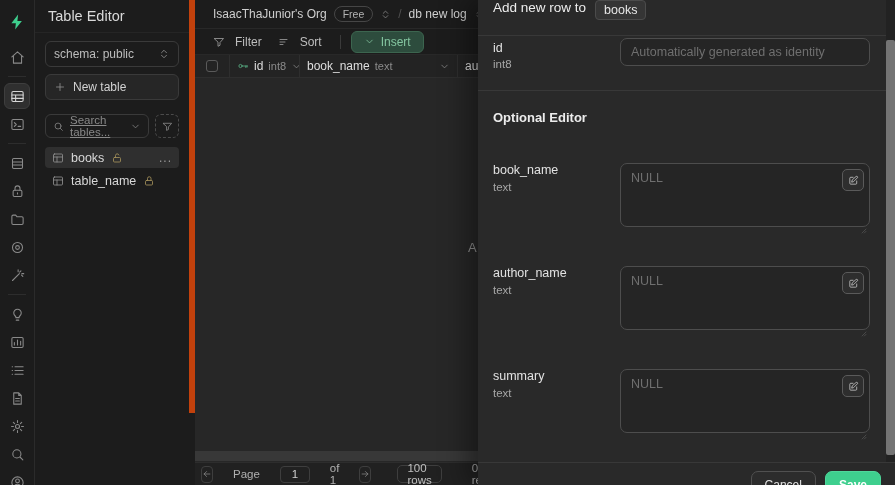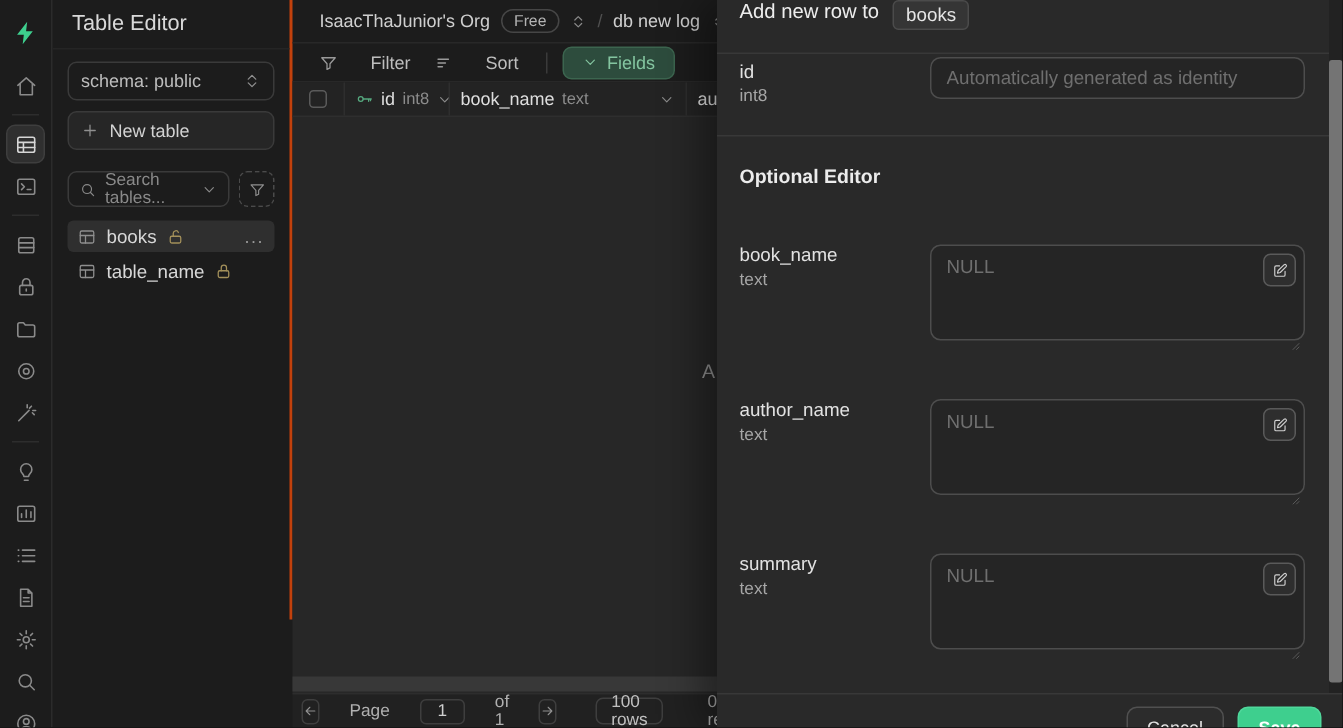--- a/index.html
+++ b/index.html
@@ -17,34 +17,34 @@
   .ric { width:26px; height:26px; display:flex; align-items:center; justify-content:center;
          color:#8a8a8a; border-radius:6px; margin:1px 0; flex:none; }
   .ric svg { width:15px; height:15px; }
   .ric.active { background:#2f2f2f; border:1px solid #3e3e3e; color:#d6d6d6; }
   .rail-logo { width:26px; height:26px; display:flex; align-items:center; justify-content:center; margin-bottom:8px; flex:none; }
   .rail-div { width:18px; height:1px; background:#2d2d2d; margin:5px 0; flex:none; }
   .rail-spacer { flex:1; }
 
   
   .sidebar { position:absolute; left:35px; top:0; width:160px; height:413px;
-             border-right:2px solid #c2410c; }
+             border-right:6px solid #c2410c; }
   .sb-title { height:33px; display:flex; align-items:center; padding-left:13px;
               font-size:14.5px; color:#d9d9d9; border-bottom:1px solid #252525; }
   .sb-body { padding:8px 10px; }
   .sb-ctrl { display:flex; align-items:center; height:26px; border:1px solid #3a3a3a;
              border-radius:6px; padding:0 8px; font-size:12px; color:#bdbdbd;
              margin-bottom:7px; gap:7px; }
   .sb-ctrl .grow { flex:1; }
   .sb-ctrl svg { width:12px; height:12px; color:#8f8f8f; }
   .btn-newtable { background:#262626; color:#d2d2d2; }
   .search-row { display:flex; gap:6px; margin:14px 0 9px; }
   .search-input { flex:1; display:flex; align-items:center; gap:6px; height:24px;
                   border:1px solid #3a3a3a; border-radius:6px; padding:0 7px;
-                  font-size:11.5px; color:#898989; }
+                  font-size:11.5px; color:#898989;text-decoration:underline; }
   .search-input svg { width:11px; height:11px; flex:none; }
   .search-input .grow { flex:1; }
   .filter-sq { width:24px; height:24px; flex:none; border:1px dashed #4b4b4b; border-radius:6px;
                display:flex; align-items:center; justify-content:center; color:#8f8f8f; }
   .filter-sq svg { width:11px; height:11px; }
   .tbl-row { display:flex; align-items:center; gap:7px; height:21px; padding:0 7px;
              border-radius:4px; font-size:12.5px; color:#d8d8d8; margin-bottom:2px; }
   .tbl-row.selected { background:#2f2f2f; }
   .tbl-row svg { width:12px; height:12px; }
   .tbl-ic { color:#8f8f8f; }
@@ -58,21 +58,21 @@
             overflow:hidden; white-space:nowrap; }
   .pill { border:1px solid #464646; border-radius:999px; padding:1px 8px;
           font-size:10.5px; color:#b3b3b3; }
   .updown { color:#8a8a8a; } .updown svg { width:11px; height:11px; }
   .crumb-sep { color:#505050; }
 
   
   .toolbar { position:absolute; left:195px; top:29px; width:283px; height:26px;
              display:flex; align-items:center; padding-left:10px;
              border-bottom:1px solid #282828; }
-  .tb-btn { display:flex; align-items:center; gap:22px; font-size:12px; color:#bdbdbd;
+  .tb-btn { display:flex; align-items:center; gap:10px; font-size:12px; color:#bdbdbd;
             padding:3px 8px; border-radius:4px; }
   .tb-btn svg { width:12px; height:12px; color:#9a9a9a; }
   .tb-sep { width:1px; height:14px; background:#3a3a3a; margin:0 10px; }
   .insert-btn { display:flex; align-items:center; gap:6px; font-size:12px; color:#84c5a0;
                 background:#2d4c3d; border:1px solid #3c654f; border-radius:6px;
                 padding:3px 12px; }
   .insert-btn svg { width:11px; height:11px; }
 
   
   .grid-header { position:absolute; left:195px; top:55px; width:283px; height:23px;
@@ -359,21 +359,21 @@
       </span>
       <span>Sort</span>
     </div>
     <div class="tb-sep"></div>
     <div class="insert-btn">
       <span>
         <svg class="ic" viewBox="0 0 24 24">
             <path d="M6 9l6 6 6-6"></path>
           </svg>
       </span>
-      <span>Fields</span>
+      <span>Insert</span>
     </div>
   </div>
 
   <div class="grid-header">
     <div class="gh-cell gh-check">
       <span class="cbx"></span>
     </div>
     <div class="gh-cell gh-id">
       <span class="key-ic">
         <svg class="ic" viewBox="0 0 24 24">

